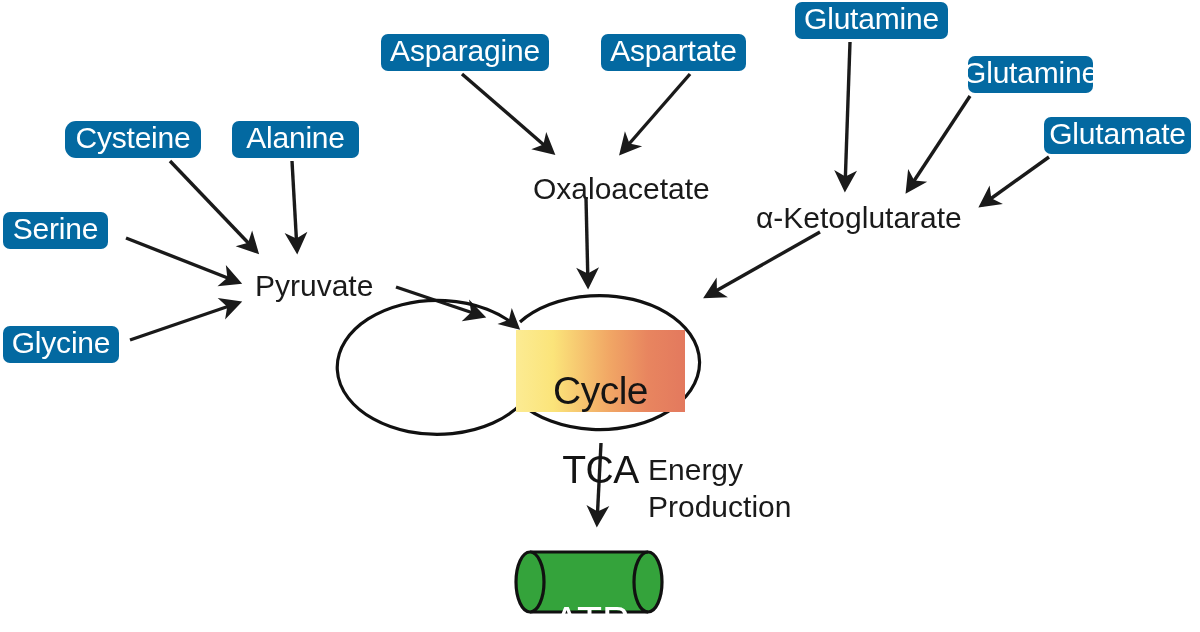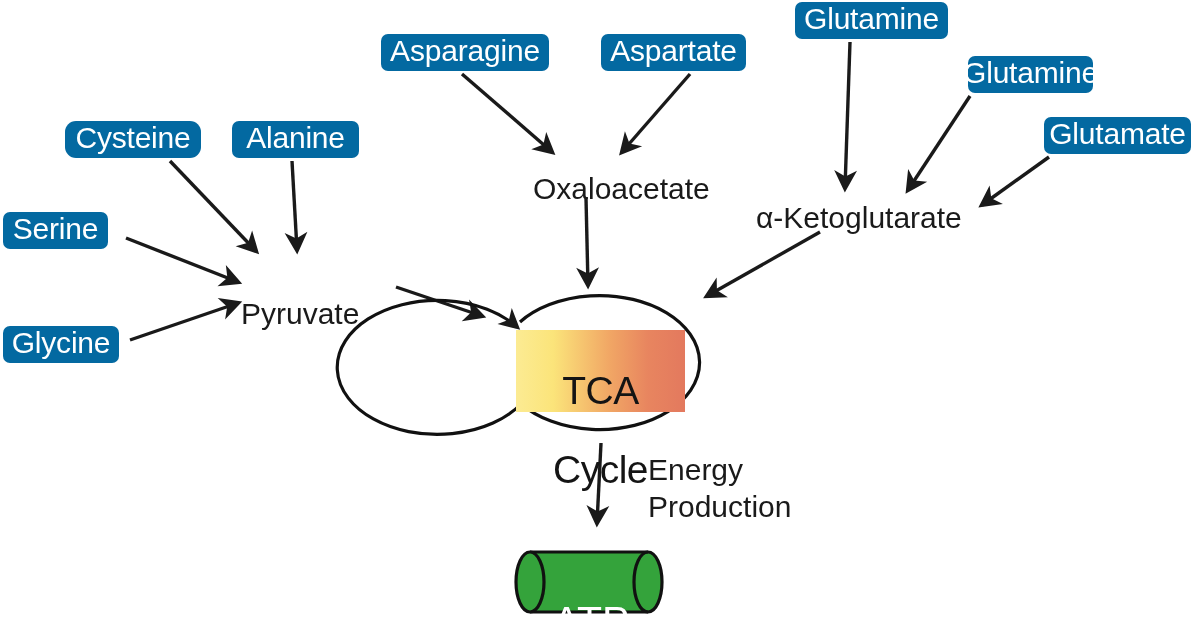--- a/index.html
+++ b/index.html
@@ -180,35 +180,35 @@
   </div>
 
   <div class="aa-label" style="left:968px; top:56px;  width:125px; height:37px;">
     <span>Glutamine</span>
   </div>
 
   <div class="aa-label" style="left:1044px; top:117px; width:147px; height:37px;">
     <span>Glutamate</span>
   </div>
 
-  <div class="plain-label" style="left:241px; top:271px;margin-top:28px;">
+  <div class="plain-label" style="left:255px; top:271px;">
     <span>Pyruvate</span>
   </div>
 
   <div class="plain-label" style="left:492px; top:174px;margin-left:41px;">
     <span>Oxaloacetate</span>
   </div>
 
   <div class="plain-label" style="left:756px; top:203px;">
     <span>α-Ketoglutarate</span>
   </div>
 
   <div class="cycle-text" style="left:516px; top:331px; width:169px;">
+    <div>Cycle</div>
     <div>TCA</div>
-    <div>Cycle</div>
   </div>
 
   <div class="plain-label two-line" style="left:648px; top:452px; width:200px;">
     <div>Energy</div>
     <div>Production</div>
   </div>
 
   <div class="atp-text" style="left:532px; top:561px; width:118px; text-align:center;margin-top:40px;">
     <span>ATP</span>
   </div>

